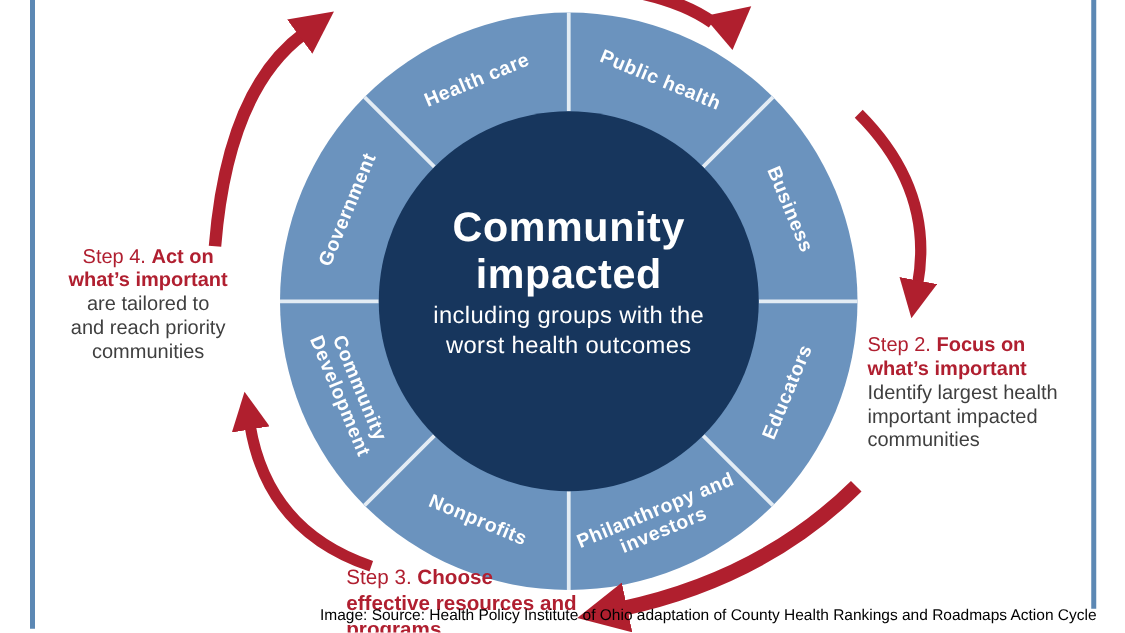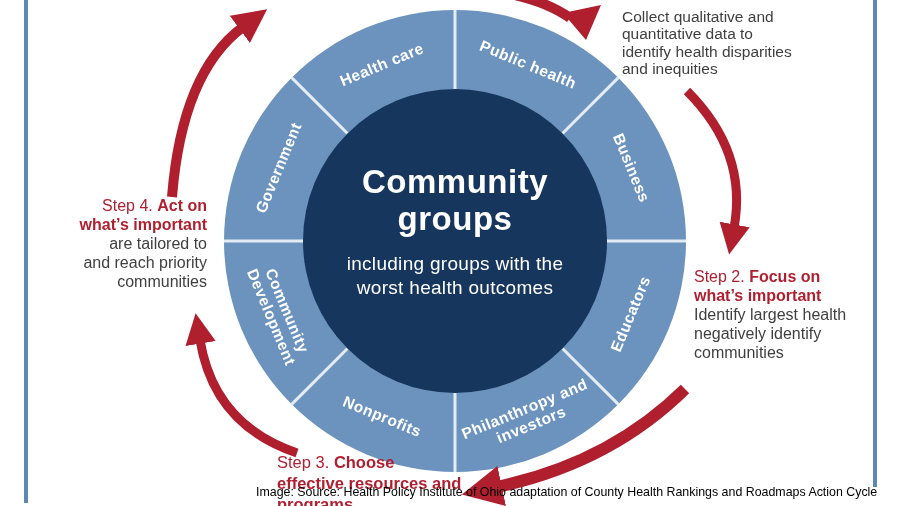--- a/index.html
+++ b/index.html
@@ -12,29 +12,29 @@
   #diagram-svg{position:absolute;left:0;top:0;z-index:1;}
   .ring-label{
     position:absolute;z-index:2;color:#fff;font-weight:700;font-size:15.5px;
     line-height:16.5px;text-align:center;white-space:nowrap;letter-spacing:.5px;
   }
   #center-text{
     position:absolute;left:455px;top:163px;transform:translateX(-50%);
     z-index:2;text-align:center;color:#fff;width:340px;
   }
   #center-title{font-size:33px;font-weight:700;line-height:37px;letter-spacing:.5px;}
-  #center-sub{font-size:19px;line-height:23.5px;letter-spacing:.3px;margin-top:15px;}
+  #center-sub{font-size:19px;line-height:23.5px;letter-spacing:.3px;margin-top:4px;}
   .step{position:absolute;z-index:3;font-size:16px;line-height:19px;color:#3f3f3f;}
   .step .red{color:var(--accent);}
   .step b{font-weight:700;}
   #step1-block{left:622px;top:-14px;font-size:15.5px;line-height:17.5px;}
   #step1-block .body{margin-top:4px;}
   #step2-block{left:694px;top:267px;}
   #step3-block{left:277px;top:452px;font-size:16.5px;line-height:21px;}
-  #step4-block{left:30px;top:196px;width:177px;text-align:right;}
+  #step4-block{left:30px;top:196px;width:177px;text-align:center;}
   #caption{
     position:absolute;left:256px;top:485px;z-index:6;font-size:12.4px;
     color:#000000;white-space:nowrap;letter-spacing:0;
   }
 </style>
 </head>
 <body style="--accent: #b01f30;">
 
 <div id="border-left" class="border-line" style="left: 24px; height: 503px; background: rgb(92, 136, 180);"></div>
 <div id="border-right" class="border-line" style="left: 873px; height: 487px; background: rgb(92, 136, 180);"></div>
@@ -90,43 +90,37 @@
 <div class="ring-label" style="left: 279.463px; top: 168.29px; color: rgb(255, 255, 255); transform: translate(-50%, -50%) rotate(292.5deg);">
     <div>Government</div>
   </div>
 <div class="ring-label" style="left: 382.29px; top: 65.4629px; color: rgb(255, 255, 255); transform: translate(-50%, -50%) rotate(337.5deg);">
     <div>Health care</div>
   </div>
 
 <div id="center-text" style="color: rgb(255, 255, 255);">
   <div id="center-title">
     <div>Community</div>
-    <div>groups</div>
+    <div>impacted</div>
   </div>
   <div id="center-sub">
     <div>including groups with the</div>
     <div>worst health outcomes</div>
   </div>
 </div>
 
 <div id="step1-block" class="step">
   <div class="red"><b>resources</b></div>
-  <div class="body">
-    <div>Collect qualitative and</div>
-    <div>quantitative data to</div>
-    <div>identify health disparities</div>
-    <div>and inequities</div>
-  </div>
 </div>
 
 <div id="step2-block" class="step">
   <div class="red"><span>Step 2. </span><b>Focus on</b></div>
   <div class="red"><b>what’s important</b></div>
   <div>Identify largest health</div>
-  <div>negatively identify</div>
+  <div>important impacted</div>
   <div>communities</div>
 </div>
 
 <div id="step3-block" class="step">
   <div class="red"><span>Step 3. </span><b>Choose</b></div>
   <div class="red"><b>effective resources and</b></div>
   <div class="red"><b>programs</b></div>
 </div>
 
 <div id="step4-block" class="step">

